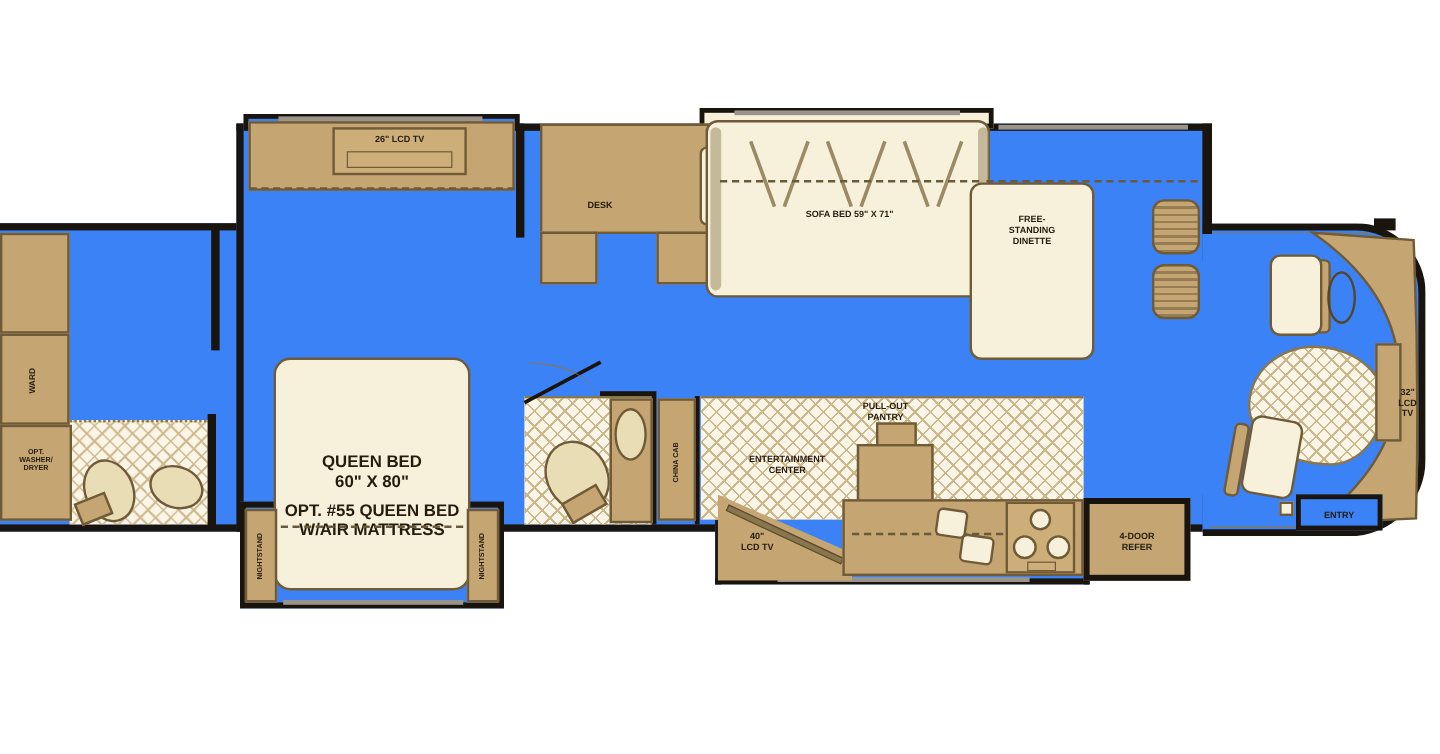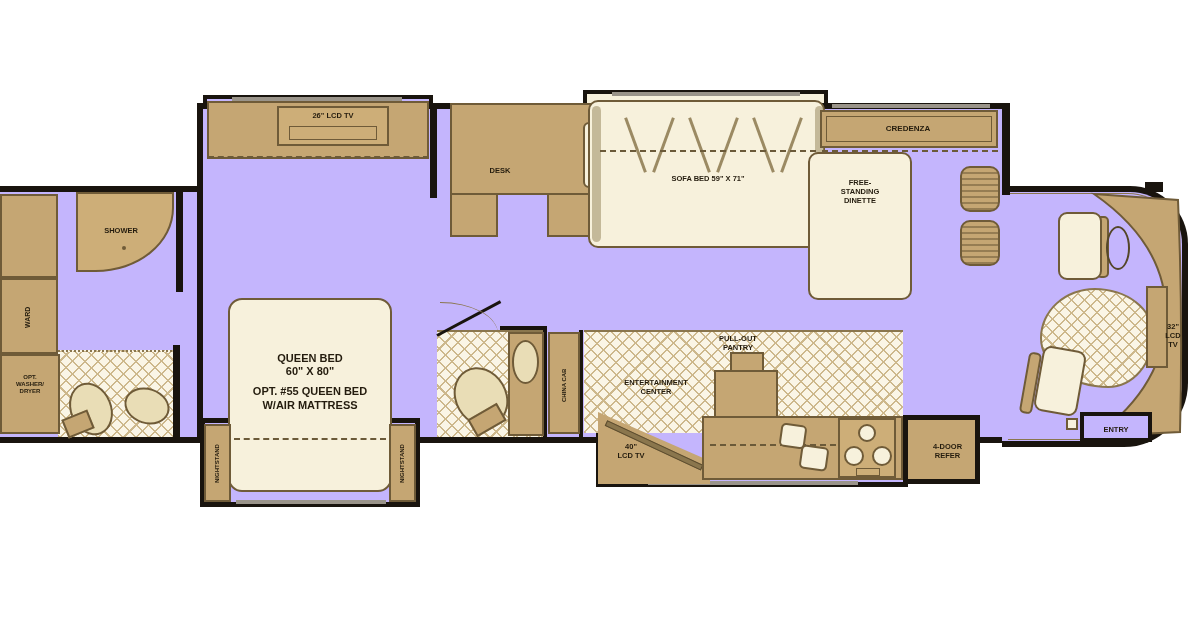--- a/index.html
+++ b/index.html
@@ -1,30 +1,30 @@
 <!DOCTYPE html>
 <html><head>
 <meta charset="utf-8">
 <style>
   html,body{margin:0;padding:0;background:#fff;}
   .plan{position:relative;width:1200px;height:628px;background:#fff;overflow:hidden;
         font-family:"Liberation Sans",sans-serif;}
   .abs{position:absolute;box-sizing:border-box;}
-  .floor{background:#c4b5fd;}
+  .floor{background:#3b82f6;}
   .wall{background:#19140e;}
   .cab{background:#c5a673;border:2px solid #6f5b38;}
   .cab2{background:#cdae78;border:2px solid #6f5b38;}
   .cream{background:#f7f1dc;border:2px solid #6f5b38;}
   .hatch{background-color:#faf5e6;
          background-image:repeating-linear-gradient(45deg,#cdb88c 0 1.5px,transparent 1.5px 9px),
                           repeating-linear-gradient(-45deg,#cdb88c 0 1.5px,transparent 1.5px 9px);
          border:2px solid #8a764d;}
   .lbl{font-weight:bold;font-size:7.5px;line-height:1.2;color:#241c0e;text-align:center;
        letter-spacing:0;text-transform:uppercase;}
-  .lbl-lg{font-size:11px;}
+  .lbl-lg{font-size:14px;margin-top:24px;}
   .lbl-sm{font-size:6px;}
   .vlbl{writing-mode:vertical-rl;transform:rotate(180deg);white-space:nowrap;}
   .dash-h{border-top:2px dashed #6b5a39;}
   .stripe-chair{background:#c5a673 repeating-linear-gradient(0deg,rgba(111,91,56,.55) 0 2px,transparent 2px 6px);
        border:2px solid #6f5b38;border-radius:10px;}
   .window{background:#9a948a;}
   .vbar{background:#9b8a63;}
 </style>
 </head>
 <body>
@@ -66,24 +66,20 @@
   <div class="abs cab" style="left:0;top:278px;width:58px;height:76px;">
     <span class="abs lbl lbl-sm vlbl" style="left:22px;top:8px;height:58px;font-size:7px;">WARD</span>
   </div>
   <div class="abs cab" style="left:0;top:354px;width:60px;height:80px;">
     <div class="abs lbl lbl-sm" style="left:0;top:18px;width:56px;">
       <div>OPT.</div>
       <div>WASHER/</div>
       <div>DRYER</div>
     </div>
   </div>
-  <div class="abs cab" style="left:76px;top:192px;width:98px;height:80px;border-radius:0 0 80% 0;background:#cdae78;">
-    <span class="abs lbl" style="left:8px;top:32px;width:70px;">SHOWER</span>
-    <span class="abs" style="left:44px;top:52px;width:4px;height:4px;background:#6f5b38;border-radius:50%;"></span>
-  </div>
   <div class="abs cream" style="left:70px;top:382px;width:42px;height:54px;border-radius:50%;transform:rotate(-22deg);background:#e9ddb6;"></div>
   <div class="abs cab" style="left:64px;top:414px;width:28px;height:20px;transform:rotate(-22deg);"></div>
   <div class="abs cream" style="left:124px;top:388px;width:46px;height:36px;border-radius:50%;transform:rotate(18deg);background:#e9ddb6;"></div>
 
   <div class="abs cab" style="left:207px;top:101px;width:222px;height:58px;"></div>
   <div class="abs cab2" style="left:277px;top:106px;width:112px;height:40px;">
     <span class="abs lbl" style="left:4px;top:3px;width:100px;">26" LCD TV</span>
     <div class="abs" style="left:10px;top:18px;width:88px;height:14px;border:1.5px solid #6f5b38;"></div>
   </div>
   <div class="abs dash-h" style="left:208px;top:156px;width:221px;height:0;"></div>
@@ -117,24 +113,20 @@
     <div class="abs vbar" style="left:44px;top:14px;width:3px;height:58px;transform:rotate(-20deg);"></div>
     <div class="abs vbar" style="left:72px;top:14px;width:3px;height:58px;transform:rotate(20deg);"></div>
     <div class="abs vbar" style="left:108px;top:14px;width:3px;height:58px;transform:rotate(-20deg);"></div>
     <div class="abs vbar" style="left:136px;top:14px;width:3px;height:58px;transform:rotate(20deg);"></div>
     <div class="abs vbar" style="left:172px;top:14px;width:3px;height:58px;transform:rotate(-20deg);"></div>
     <div class="abs vbar" style="left:200px;top:14px;width:3px;height:58px;transform:rotate(20deg);"></div>
     <div class="abs dash-h" style="left:10px;top:48px;width:216px;height:0;"></div>
     <span class="abs lbl" style="left:40px;top:72px;width:156px;">SOFA BED 59" X 71"</span>
   </div>
 
-  <div class="abs cab" style="left:820px;top:110px;width:178px;height:38px;">
-    <div class="abs" style="left:4px;top:4px;right:4px;bottom:4px;border:1px solid #6f5b38;"></div>
-    <span class="abs lbl" style="left:0;top:12px;width:172px;font-size:8px;">CREDENZA</span>
-  </div>
   <div class="abs dash-h" style="left:822px;top:150px;width:176px;height:0;"></div>
   <div class="abs stripe-chair" style="left:820px;top:166px;width:40px;height:46px;"></div>
   <div class="abs stripe-chair" style="left:820px;top:220px;width:40px;height:46px;"></div>
   <div class="abs stripe-chair" style="left:960px;top:166px;width:40px;height:46px;"></div>
   <div class="abs stripe-chair" style="left:960px;top:220px;width:40px;height:46px;"></div>
   <div class="abs cream" style="left:808px;top:152px;width:104px;height:148px;border-radius:10px;">
     <div class="abs lbl" style="left:2px;top:24px;width:96px;">
       <div>FREE-</div>
       <div>STANDING</div>
       <div>DINETTE</div>
@@ -168,21 +160,21 @@
   <div class="abs cab" style="left:702px;top:416px;width:201px;height:64px;"></div>
   <div class="abs dash-h" style="left:710px;top:444px;width:186px;height:0;"></div>
   <div class="abs cream" style="left:780px;top:424px;width:26px;height:24px;border-radius:5px;transform:rotate(8deg);"></div>
   <div class="abs cream" style="left:800px;top:446px;width:28px;height:24px;border-radius:5px;transform:rotate(8deg);"></div>
   <div class="abs cab2" style="left:838px;top:418px;width:58px;height:60px;">
     <div class="abs cream" style="left:18px;top:4px;width:18px;height:18px;border-radius:50%;"></div>
     <div class="abs cream" style="left:4px;top:26px;width:20px;height:20px;border-radius:50%;"></div>
     <div class="abs cream" style="left:32px;top:26px;width:20px;height:20px;border-radius:50%;"></div>
     <div class="abs" style="left:16px;top:48px;width:24px;height:8px;border:1.5px solid #6f5b38;"></div>
   </div>
-  <div class="abs cab" style="left:903px;top:415px;width:77px;height:69px;border:5px solid #19140e;">
+  <div class="abs cab" style="left:903px;top:415px;width:89px;height:69px;border:5px solid #19140e;">
     <div class="abs lbl" style="left:0;top:22px;width:79px;">
       <div>4-DOOR</div>
       <div>REFER</div>
     </div>
   </div>
 
   <svg class="abs" style="left:1002px;top:186px;" width="186" height="261" viewBox="0 0 186 261">
     <path d="M 92 8 Q 164 58 164 128 Q 164 198 94 250 L 178 246 Q 181 130 176 14 Z" fill="#c5a673" stroke="#6f5b38" stroke-width="2"></path>
   </svg>
   <div class="abs hatch" style="left:1040px;top:288px;width:114px;height:100px;border-radius:48% 52% 40% 60%/50% 46% 54% 50%;"></div>

